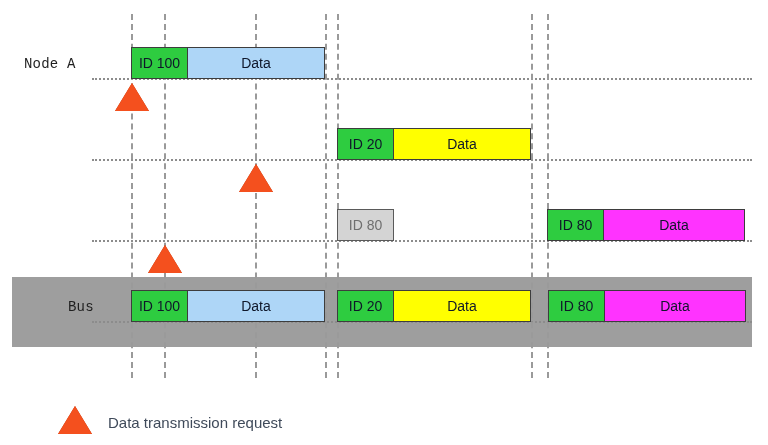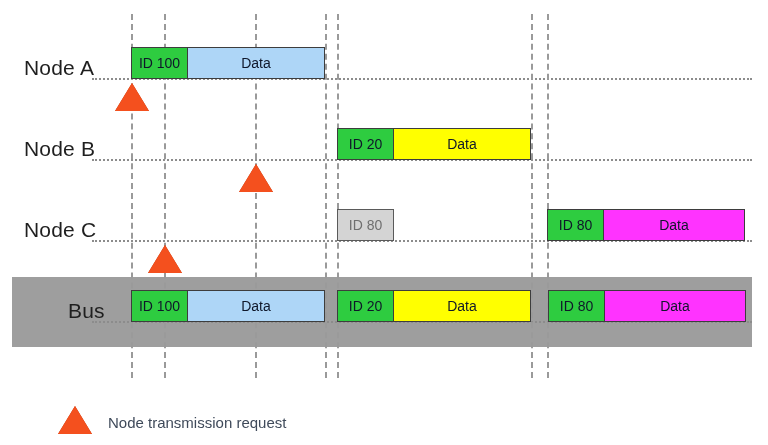--- a/index.html
+++ b/index.html
@@ -18,23 +18,23 @@
   #canvas {
     position: absolute;
     left: 0; top: 0;
     width: 768px;
     height: 445px;
   }
 
   
   .row-label {
     position: absolute;
-    font-size: 21px;
+    font-size: 14px;
     color: #1f1f1f;
-    font-family: Liberation Sans, sans-serif;
+    font-family: Liberation Mono, monospace;
     white-space: nowrap;
     letter-spacing: 0.2px;
   }
 
   
   .bus-band {
     position: absolute;
     background: #9e9e9e;
   }
 
@@ -120,22 +120,20 @@
 
   <div class="vline" style="left:131px; top:14px; height:364px;"></div>
   <div class="vline" style="left:164px; top:14px; height:364px;"></div>
   <div class="vline" style="left:255px; top:14px; height:364px;"></div>
   <div class="vline" style="left:325px; top:14px; height:364px;"></div>
   <div class="vline" style="left:337px; top:14px; height:364px;"></div>
   <div class="vline" style="left:531px; top:14px; height:364px;"></div>
   <div class="vline" style="left:547px; top:14px; height:364px;"></div>
 
   <div class="row-label" style="left:24px; top:56px;">Node A</div>
-  <div class="row-label" style="left:24px; top:137px;">Node B</div>
-  <div class="row-label" style="left:24px; top:218px;">Node C</div>
   <div class="row-label" style="left:24px; top:299px;margin-left:44px;">Bus</div>
 
   <div class="frame" style="left:131px; top:47px; width:194px; height:32px;">
     <div class="seg id" style="width:57px; background:#2ecc40;">ID 100</div>
     <div class="seg data" style="width:137px; background:#aed6f7;">Data</div>
   </div>
 
   <div class="frame" style="left:337px; top:128px; width:194px; height:32px;">
     <div class="seg id" style="width:57px; background:#2ecc40;">ID 20</div>
     <div class="seg data" style="width:137px; background:#ffff00;">Data</div>
@@ -173,15 +171,15 @@
     </div>
   <div class="tri" style="left:148px; top:245px;">
       <i></i>
     </div>
 
   <div class="legend-tri" style="left:58px; top:406px;">
     <div class="tri" style="position:relative; left:0; top:0;">
         <i></i>
       </div>
   </div>
-  <div class="legend-text" style="left:108px; top:414px;">Node transmission request</div>
+  <div class="legend-text" style="left:108px; top:414px;">Data transmission request</div>
 
 </div>
 
 </body></html>

